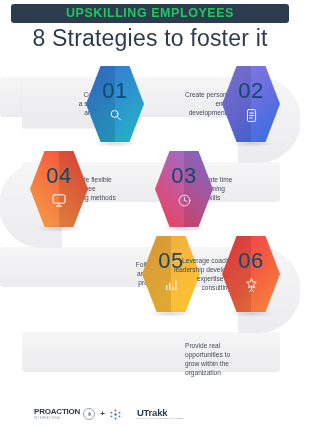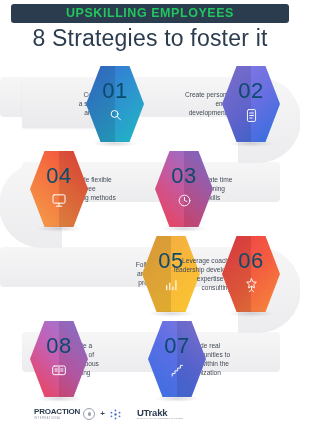--- a/index.html
+++ b/index.html
@@ -272,55 +272,24 @@
               <line x1="11" y1="19" x2="14.4" y2="22.3"></line>
           </svg>
         </div>
         <div class="hex-shadow"></div>
       </div>
     </div>
   </div>
 
   <div class="row row4">
 
-    <div class="step dir-left" style="left:30px;width:122px;">
-      <div class="plate" style="right:0;width:92px;background:transparent;box-shadow:none;">
-        <div class="plate-label">Create a<br>culture of<br>continuous<br>learning</div>
-      </div>
-      <div class="hex-wrap" style="left:0;">
-        <div class="hex" style="background:linear-gradient(45deg,#ef3f52 0%,#c560b4 50%,#8f7fe0 100%);">
-          <div class="fold"></div>
-        </div>
-        <div class="hex-num">08</div>
-        <div class="hex-icon">
-          <svg width="16" height="14" viewBox="0 0 24 20" fill="none" stroke="#ffffff" stroke-width="1.5" stroke-linecap="round">
-            <rect x="2.5" y="4" width="19" height="13" rx="2.5"></rect>
-            <line x1="12" y1="6" x2="12" y2="15"></line>
-            <path d="M6 8.5 H9.5 M6 11.5 H9.5 M14.5 8.5 H18 M14.5 11.5 H18"></path>
-          </svg>
-        </div>
-        <div class="hex-shadow"></div>
-      </div>
-    </div>
 
     <div class="step dir-left" style="left:148px;width:134px;">
       <div class="plate" style="right:0;width:104px;background:transparent;box-shadow:none;">
         <div class="plate-label">Provide real<br>opportunities to<br>grow within the<br>organization</div>
-      </div>
-      <div class="hex-wrap" style="left:0;">
-        <div class="hex" style="background:linear-gradient(45deg,#3a6fe0 0%,#5a6ee4 50%,#8b7be0 100%);">
-          <div class="fold"></div>
-        </div>
-        <div class="hex-num">07</div>
-        <div class="hex-icon">
-          <svg width="14" height="15" viewBox="0 0 20 22" fill="none" stroke="#ffffff" stroke-width="1.4" stroke-linecap="round" stroke-linejoin="round">
-            <polyline points="3,19 3,15.5 7,15.5 7,11.5 11,11.5 11,7.5 15,7.5 15,3.5 18,3.5"></polyline>
-          </svg>
-        </div>
-        <div class="hex-shadow"></div>
       </div>
     </div>
   </div>
 
   <div class="footer">
     <div class="logo-proaction">
       <div>
         <div class="pa-word">PROACTION</div>
         <div class="pa-sub">INTERNATIONAL</div>
       </div>

